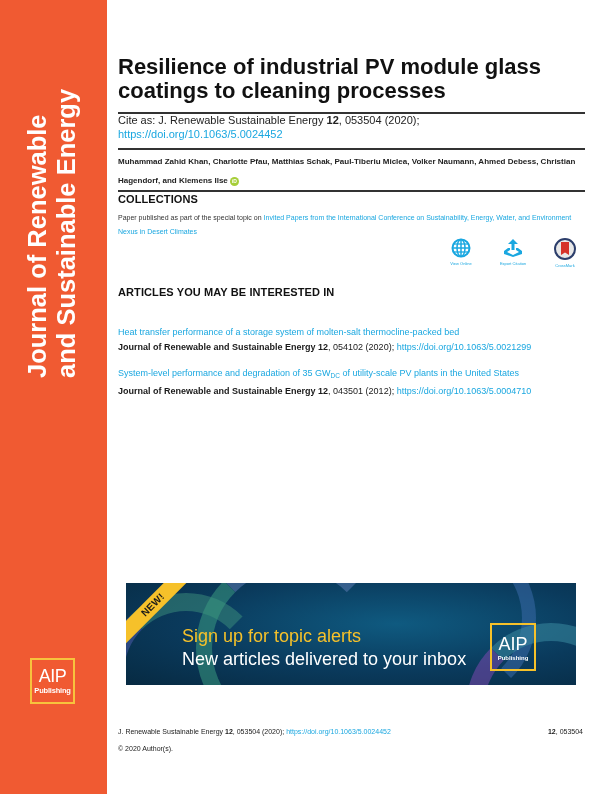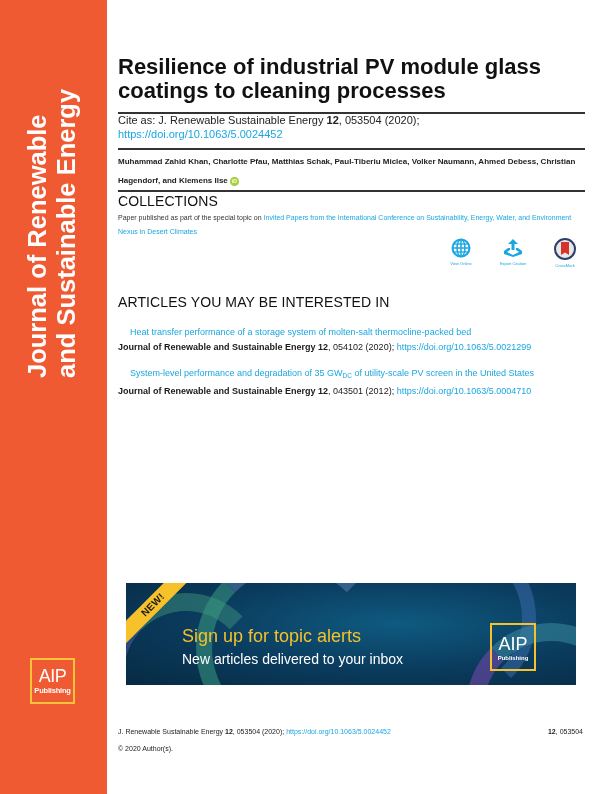--- a/index.html
+++ b/index.html
@@ -34,47 +34,47 @@
     .hr { position: absolute; left: 0; width: 467px; height: 1.5px; background: #333; }
     .small { font-size: 11px; line-height: 14px; color: #222; }
     .link { color: #1aa7e0; }
     .cite { position: absolute; left: 0; top: 113px; width: 468px; }
     .authors { position: absolute; left: 0; top: 152px; width: 468px; font-size: 8px; line-height: 19px; font-weight: bold; color: #222; }
     .orcid {
       display: inline-block; width: 9px; height: 9px; border-radius: 50%;
       background: #a6ce39; color: #fff; font-size: 5px; line-height: 9px; text-align: center;
       vertical-align: 0px; margin-left: 2px; font-weight: bold;
     }
-    .section-head { position: absolute; left: 0; font-size: 14px; font-weight: normal; color: #111; letter-spacing: 0.1px; }
+    .section-head { position: absolute; left: 0; font-size: 11px; font-weight: bold; color: #111; letter-spacing: 0.1px; }
     .collections-text { position: absolute; left: 0; top: 211px; width: 468px; font-size: 7px; line-height: 14px; color: #333; }
 
     .icons { position: absolute; left: 320px; top: 238px; width: 150px; height: 40px; }
     .icon-item { position: absolute; top: 0; width: 46px; text-align: center; }
     .icon-item .lbl { font-size: 4px; color: #1aa7e0; line-height: 8px; margin-top: 2px; }
     .icon-item svg { display: block; margin: 0 auto; }
 
     .articles { position: absolute; left: 0; top: 325px; width: 468px; }
     .article { font-size: 9px; line-height: 14.5px; margin-bottom: 12px; }
-    .article .a-title { color: #1aa7e0; margin-left: 12px; }
+    .article .a-title { color: #1aa7e0; }
     .article .a-ref { color: #1a1a1a; font-weight: bold; }
     .article sub { font-size: 6.5px; vertical-align: -2px; }
 
     .banner {
       position: absolute; left: 126px; top: 583px; width: 450px; height: 102px;
       background: radial-gradient(ellipse at 60% 40%, #0f5a80 0%, #0a3a5c 55%, #072a42 100%);
       overflow: hidden;
     }
     .arc { position: absolute; border-radius: 50%; border-style: solid; border-color: transparent; opacity: 0.55; }
     .ribbon {
       position: absolute; left: -28px; top: 14px; width: 110px; height: 16px;
       background: #f6c12a; transform: rotate(-45deg); text-align: center;
       font-size: 10px; line-height: 16px; color: #1a1a1a; font-weight: bold; letter-spacing: 0.3px;
     }
     .banner-h1 { position: absolute; left: 56px; top: 40px; font-size: 18px; color: #f6c12a; line-height: 26px; white-space: nowrap; }
-    .banner-h2 { position: absolute; left: 56px; top: 67px; font-size: 14px; color: #ffffff; line-height: 18px; white-space: nowrap; }
+    .banner-h2 { position: absolute; left: 56px; top: 67px; font-size: 18px; color: #ffffff; line-height: 18px; white-space: nowrap; }
     .banner-logo {
       position: absolute; left: 364px; top: 40px; width: 46px; height: 48px;
       border: 2px solid #f6c12a; color: #fff; text-align: center;
     }
     .banner-logo .aip { font-size: 18px; line-height: 20px; margin-top: 9px; }
     .banner-logo .pub { font-size: 6px; line-height: 8px; font-weight: bold; }
 
     .footer { position: absolute; left: 0; top: 727px; width: 468px; font-size: 7px; line-height: 10px; color: #222; }
     .footer .right { position: absolute; right: 3px; top: 0; }
     .copyright { position: absolute; left: 0; top: 744px; font-size: 7px; line-height: 10px; color: #222; }
@@ -135,29 +135,29 @@
     </div>
     <div class="icon-item" style="left:104px">
       <svg width="22" height="22" viewBox="0 0 22 22">
         <circle cx="11" cy="11" r="10" fill="#e8e8e8" stroke="#2c3e6b" stroke-width="2"></circle>
         <path d="M7 4 L15 4 L15 17 L11 14.5 L7 17 Z" fill="#d6332a"></path>
       </svg>
       <div class="lbl">CrossMark</div>
     </div>
   </div>
 
-  <div class="section-head" style="top:294px">ARTICLES YOU MAY BE INTERESTED IN</div>
+  <div class="section-head" style="top:286px">ARTICLES YOU MAY BE INTERESTED IN</div>
 
   <div class="articles">
     <div class="article">
       <a class="a-title">Heat transfer performance of a storage system of molten-salt thermocline-packed bed</a><br>
       <span class="a-ref">Journal of Renewable and Sustainable Energy </span><b>12</b><span>, 054102 (2020); </span><a class="link">https://doi.org/10.1063/5.0021299</a>
     </div>
     <div class="article">
-      <a class="a-title"><span>System-level performance and degradation of 35 GW</span><sub>DC</sub><span> of utility-scale PV screen in the United States</span></a><br>
+      <a class="a-title"><span>System-level performance and degradation of 35 GW</span><sub>DC</sub><span> of utility-scale PV plants in the United States</span></a><br>
       <span class="a-ref">Journal of Renewable and Sustainable Energy </span><b>12</b><span>, 043501 (2012); </span><a class="link">https://doi.org/10.1063/5.0004710</a>
     </div>
   </div>
 
   <div class="footer">
     <span>J. Renewable Sustainable Energy </span><b>12</b><span>, 053504 (2020); </span><a class="link">https://doi.org/10.1063/5.0024452</a>
     <span class="right"><b>12</b><span>, 053504</span></span>
   </div>
   <div class="copyright">© 2020 Author(s).</div>
 </div>

